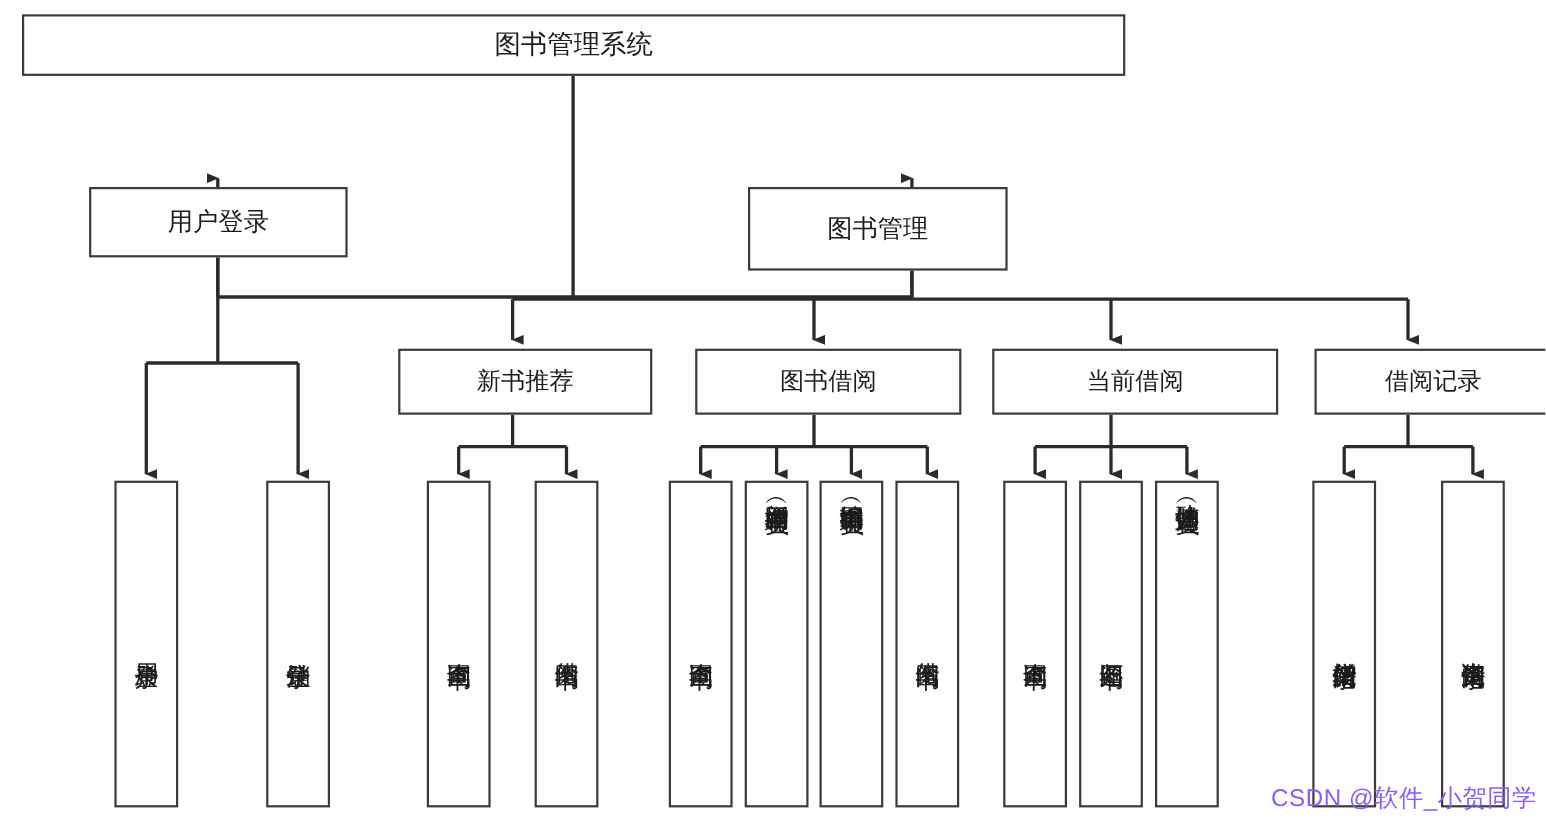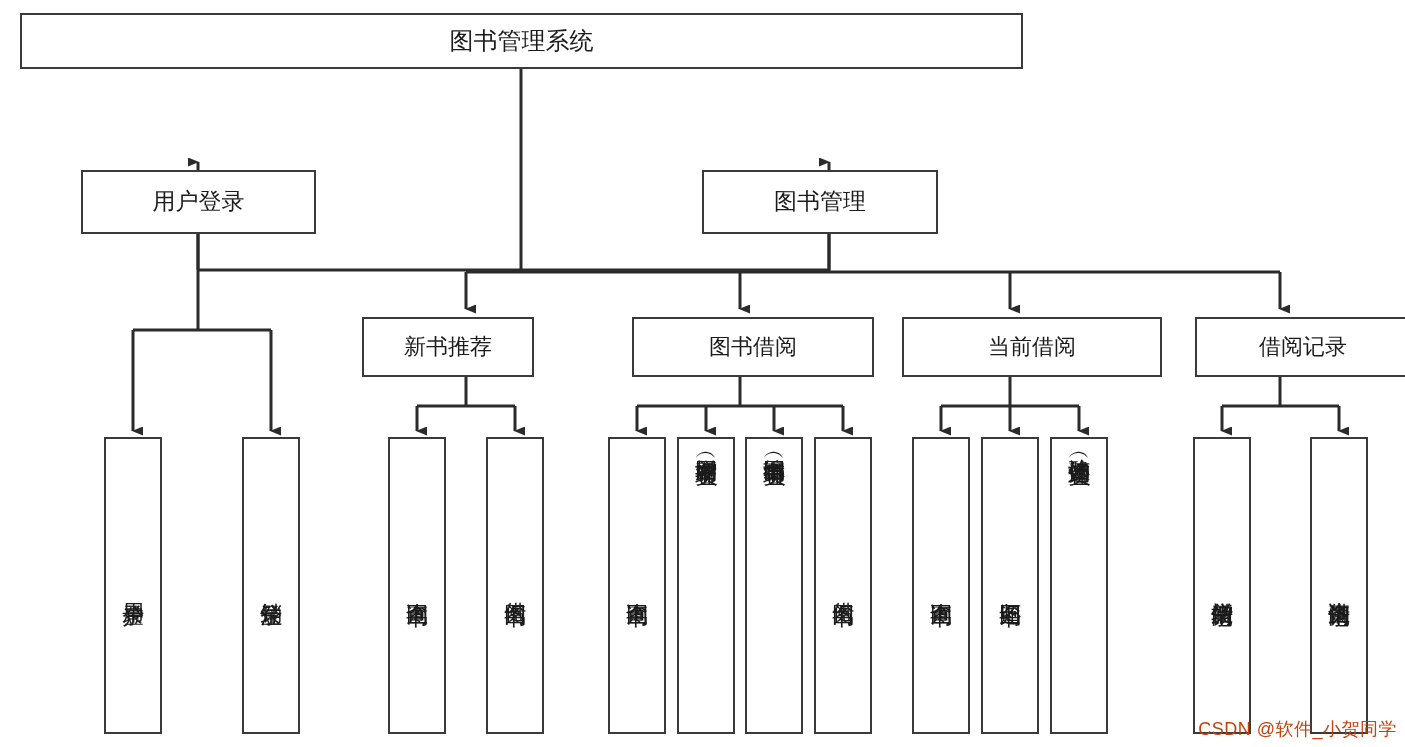--- a/index.html
+++ b/index.html
@@ -60,22 +60,22 @@
   .node-leaf.align-top {
     align-items: flex-start;
   }
   .node-leaf.align-mid {
     align-items: center;
   }
   #watermark {
     position: absolute;
     right: 8px;
     bottom: 6px;
-    font-size: 18px;
-    color: #c2410c;
+    font-size: 22px;
+    color: #8b5cf6;
     letter-spacing: 0.5px;
     z-index: 5;
     white-space: nowrap;
     margin-top: 44px;
   }
 </style>
 </head>
 <body>
 
 <div id="diagram-root">
@@ -153,25 +153,25 @@
     </g>
   </svg>
 
   <div class="node node-root" style="left:20px; top:13px; width:1003px; height:56px;">
     <span class="node-label">图书管理系统</span>
   </div>
 
   <div class="node node-l1" style="left:81px; top:170px; width:235px; height:64px;">
     <span class="node-label">用户登录</span>
   </div>
-  <div class="node node-l1" style="left:702px; top:170px; width:236px; height:64px;">
+  <div class="node node-l1" style="left:680px; top:170px; width:236px; height:76px;">
     <span class="node-label">图书管理</span>
   </div>
 
-  <div class="node node-l2" style="left:362px; top:317px; width:172px; height:60px;">
+  <div class="node node-l2" style="left:362px; top:317px; width:231px; height:60px;">
     <span class="node-label">新书推荐</span>
   </div>
   <div class="node node-l2" style="left:632px; top:317px; width:242px; height:60px;">
     <span class="node-label">图书借阅</span>
   </div>
   <div class="node node-l2" style="left:902px; top:317px; width:260px; height:60px;">
     <span class="node-label">当前借阅</span>
   </div>
   <div class="node node-l2" style="left:1172px; top:317px; width:216px; height:60px;margin-left:23px;">
     <span class="node-label">借阅记录</span>

